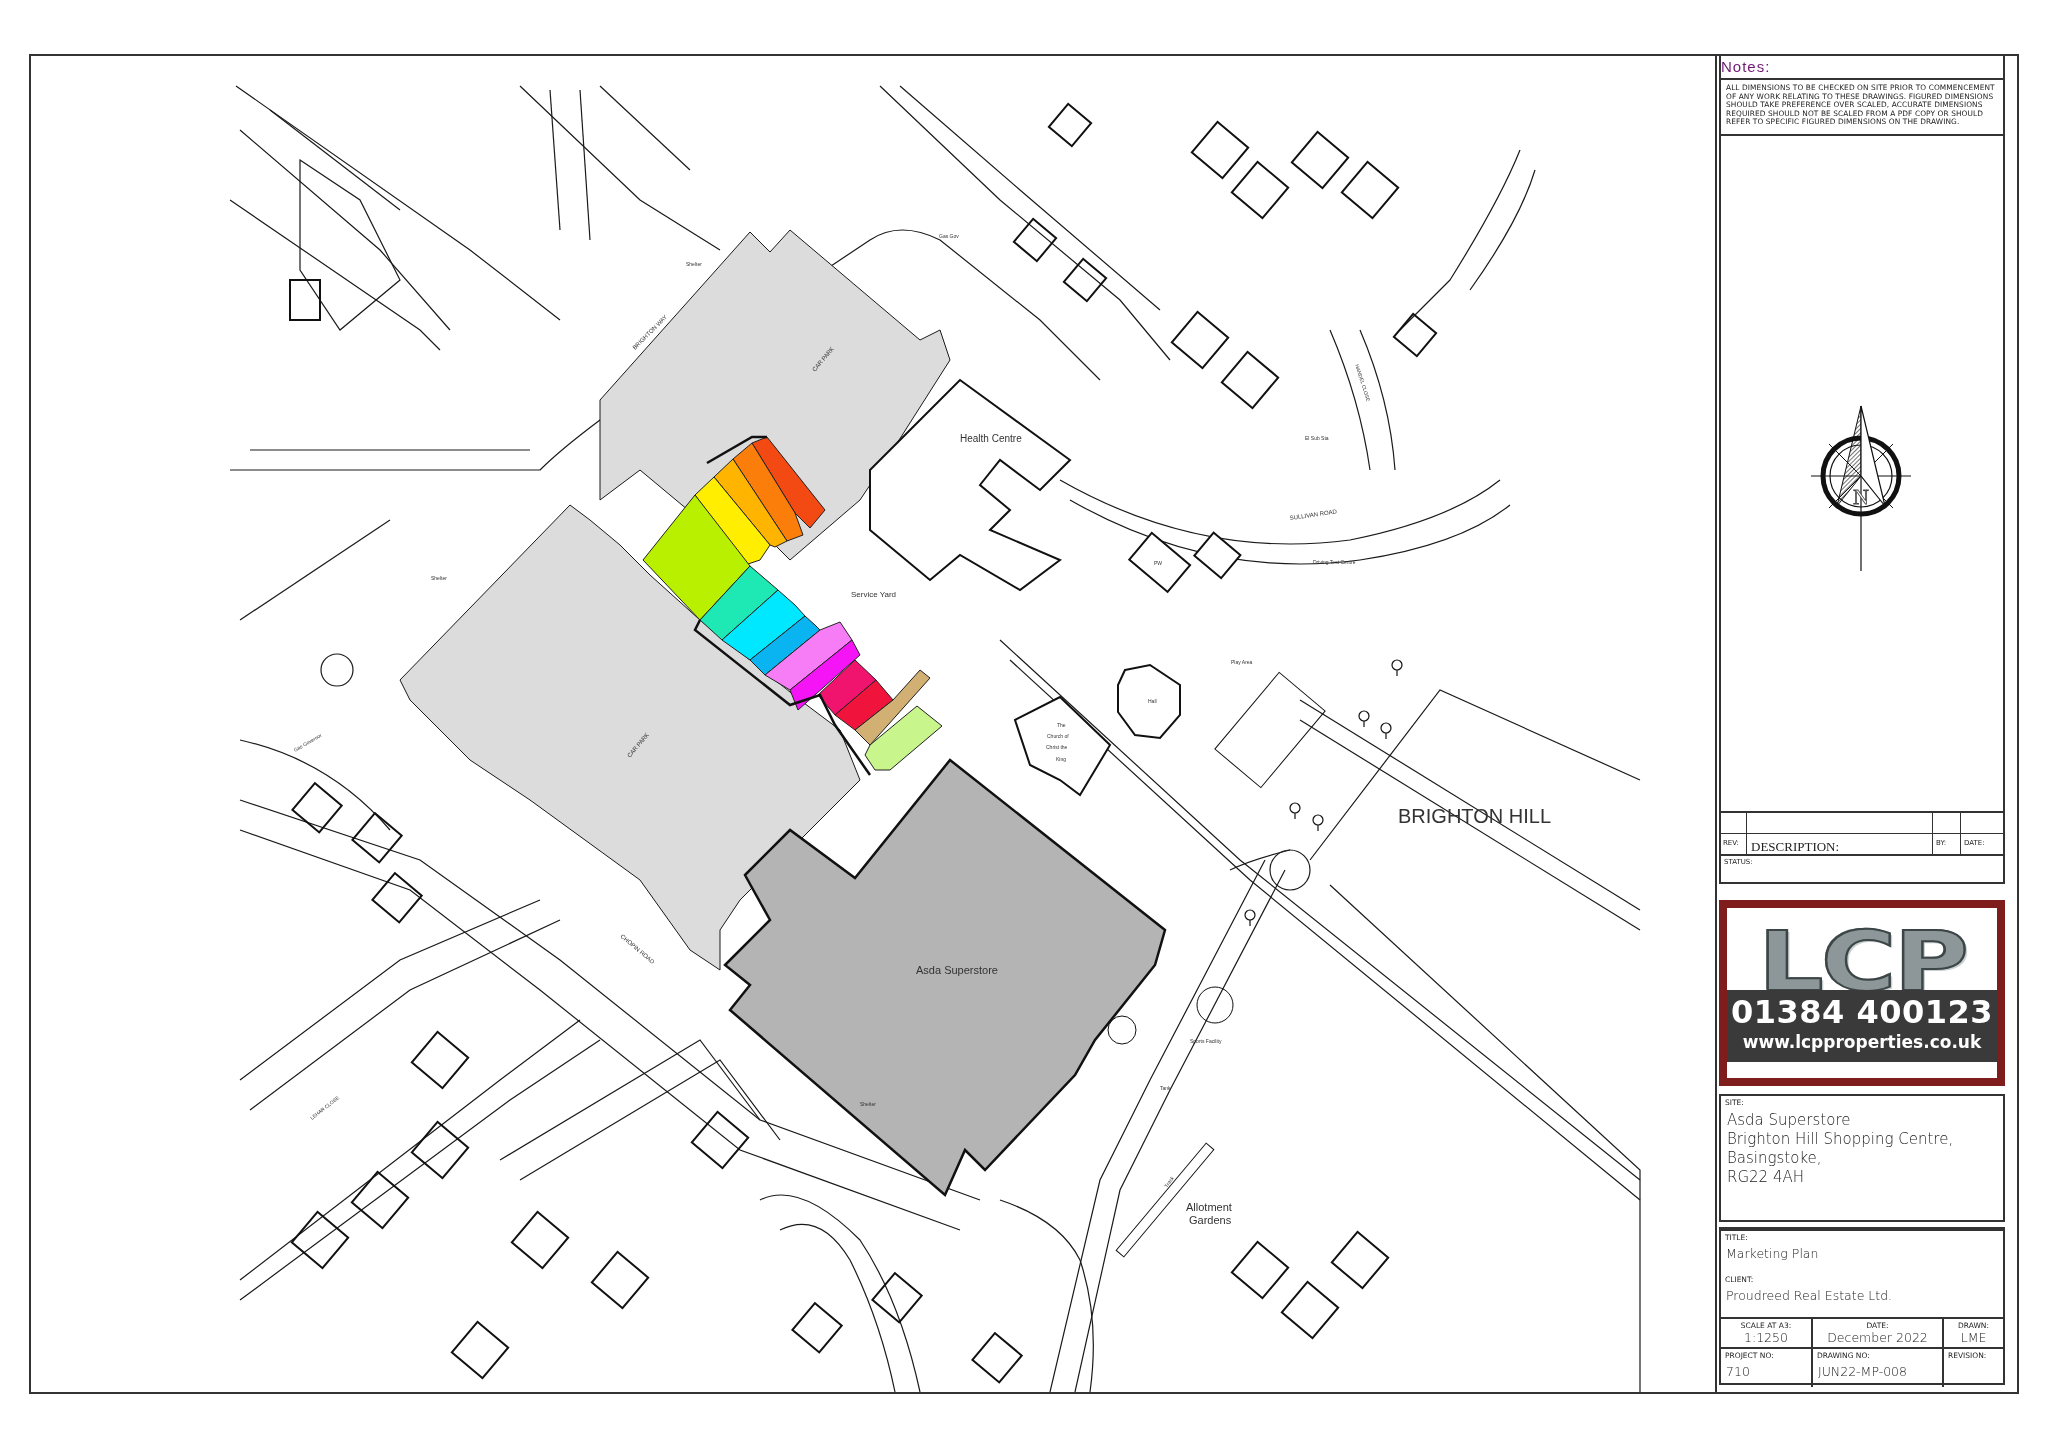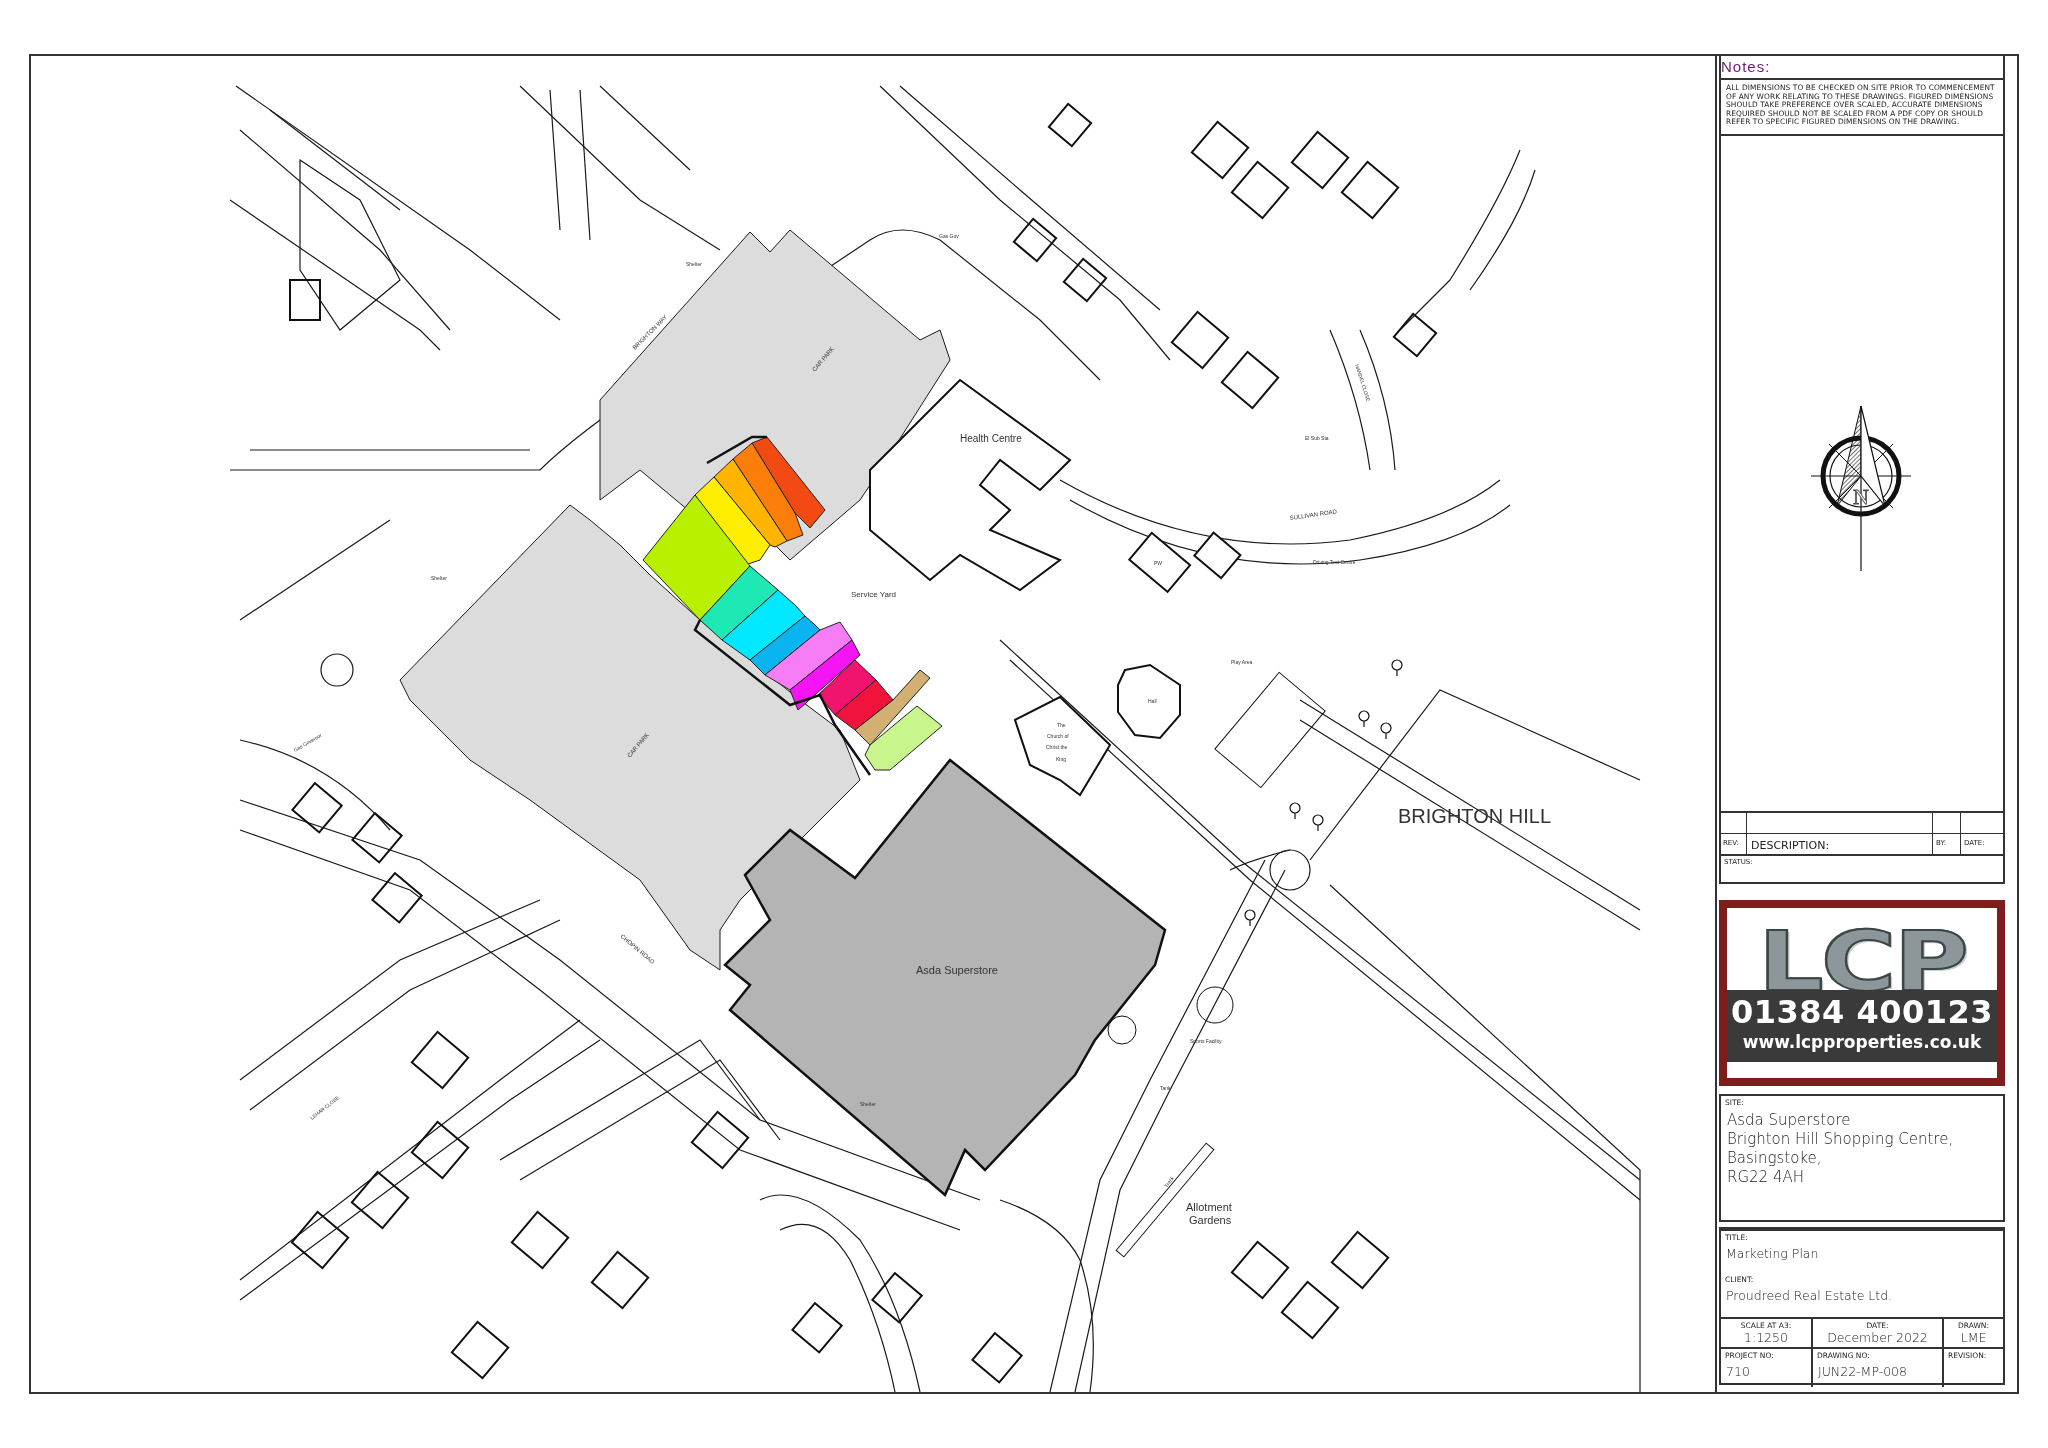--- a/index.html
+++ b/index.html
@@ -237,21 +237,21 @@
 
     <div style="position:absolute;left:0;right:0;bottom:0;border-top:2px solid #333;">
       <div class="rev-grid" style="border-bottom:1.5px solid #333;">
           <div></div>
           <div></div>
           <div></div>
           <div></div>
         </div>
       <div class="rev-grid" style="border-bottom:2px solid #333;">
         <div class="small" style="font-size:7px;padding:5px 2px;">REV:</div>
-        <div class="small" style="font-size:11px;padding:5px 4px;">DESCRIPTION:</div>
+        <div class="small" style="font-size:13px;padding:5px 4px;font-family:Liberation Serif, serif;">DESCRIPTION:</div>
         <div class="small" style="font-size:7px;padding:5px 3px;">BY:</div>
         <div class="small" style="font-size:7px;padding:5px 3px;">DATE:</div>
       </div>
       <div class="small" style="font-size:7px;padding:2px 3px;height:22px;">STATUS:</div>
     </div>
   </div>
 
   <div class="lcp">
     <div class="lcp-logo">
         <span>LCP</span>

